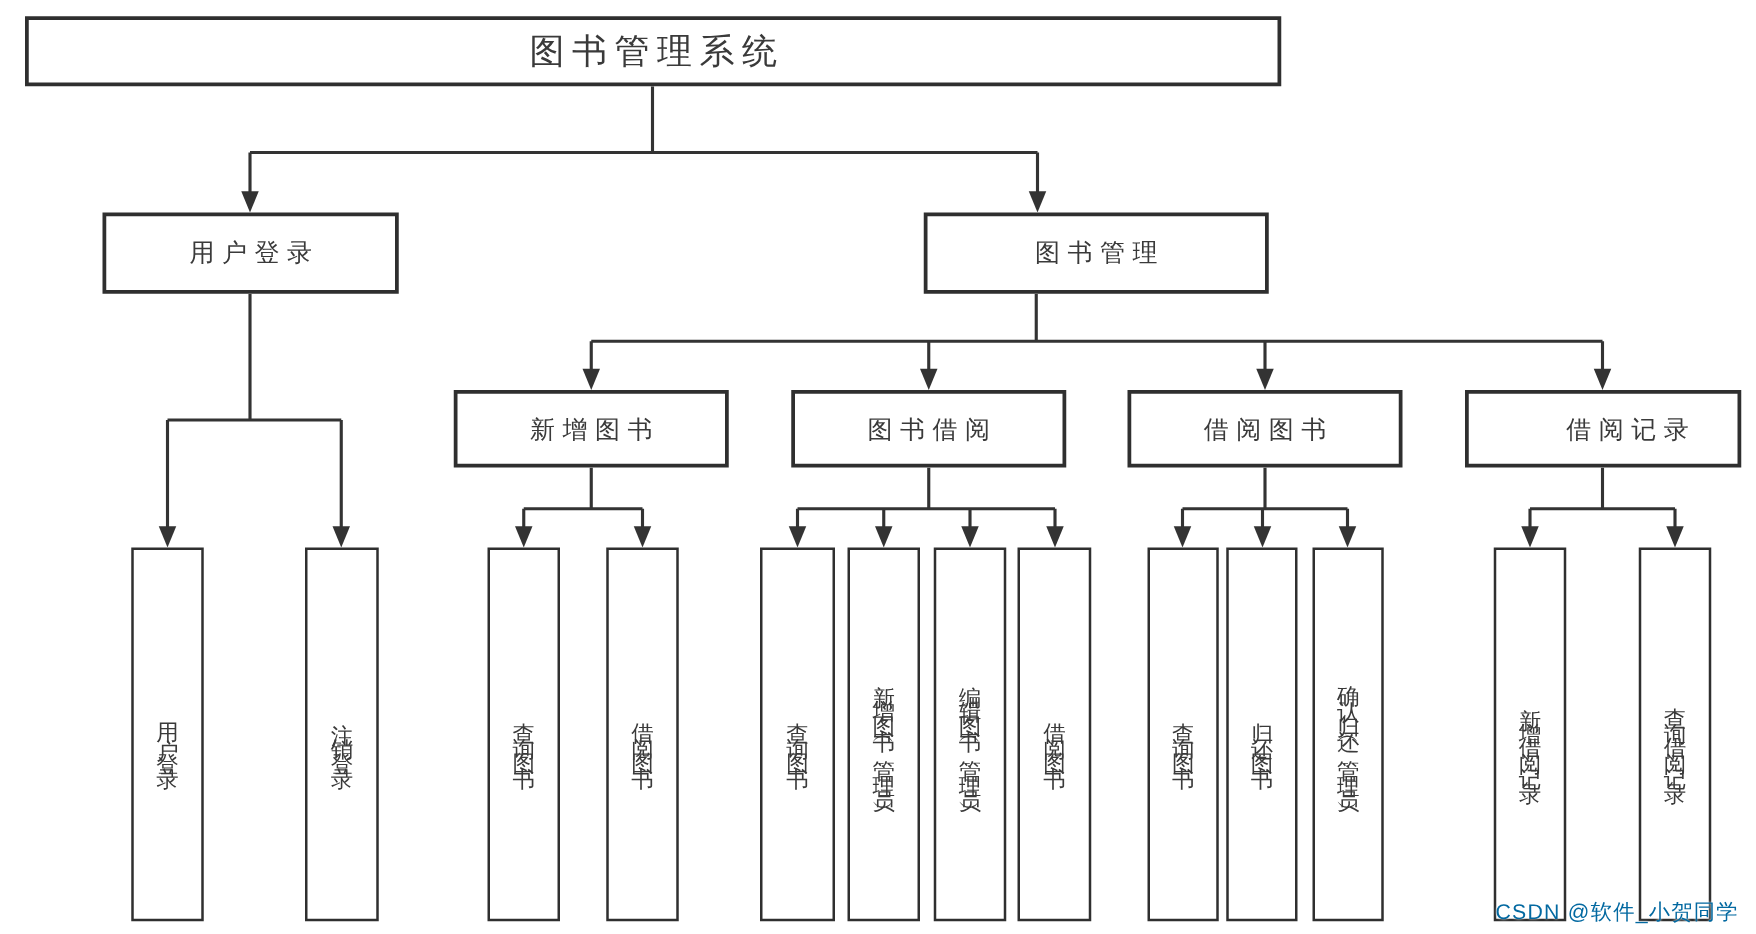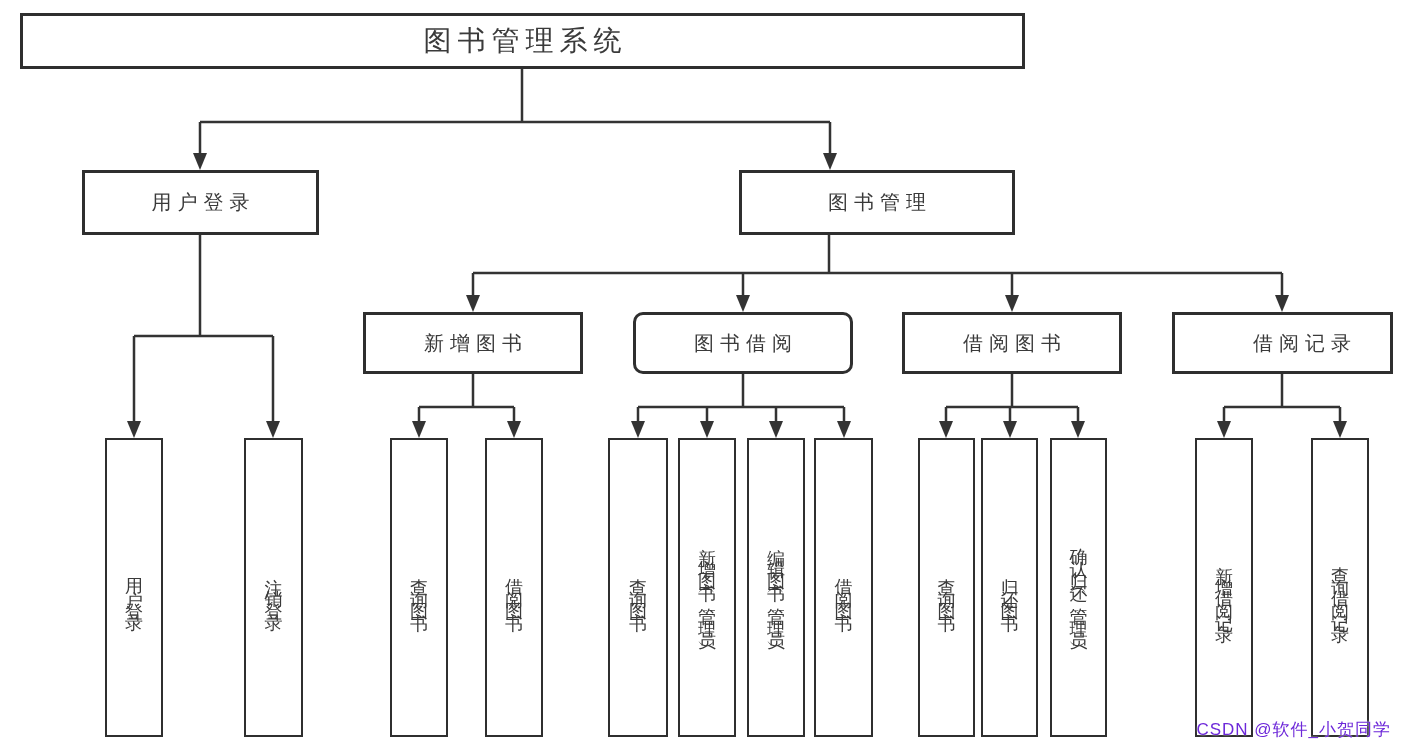--- a/index.html
+++ b/index.html
@@ -31,21 +31,21 @@
     font-size:18px;
     letter-spacing:12px;
     text-indent:0;
     line-height:1;
   }
   .watermark{
     position:absolute;
     right:14px;bottom:6px;
     font-size:17px;
     letter-spacing:1px;
-    color:#6d28d9;
+    color:#0369a1;
     text-shadow:0 0 2px #ffffff;
   }
 </style>
 </head>
 <body>
 
 <div class="canvas">
 
   <svg class="connectors" width="1405" height="747">
     <g stroke="#333333" stroke-width="2.5" fill="none">
@@ -86,21 +86,21 @@
       <polygon points="1333,421 1347,421 1340,438"></polygon>
     </g>
   </svg>
 
   <div class="node root" style="left:20px;top:13px;width:1005px;height:56px;">图书管理系统</div>
 
   <div class="node" style="left:82px;top:170px;width:237px;height:65px;">用户登录</div>
   <div class="node" style="left:739px;top:170px;width:276px;height:65px;font-family:Liberation Serif, serif;">图书管理</div>
 
   <div class="node" style="left:363px;top:312px;width:220px;height:62px;">新增图书</div>
-  <div class="node" style="left:633px;top:312px;width:220px;height:62px;border-radius:10px;">图书借阅</div>
+  <div class="node" style="left:633px;top:312px;width:220px;height:62px;">图书借阅</div>
   <div class="node" style="left:902px;top:312px;width:220px;height:62px;">借阅图书</div>
   <div class="node" style="left:1172px;top:312px;width:221px;height:62px;padding-left:39px;">借阅记录</div>
 
   <div class="node leaf" style="left:105px;top:438px;width:58px;height:299px;">用户登录</div>
   <div class="node leaf" style="left:244px;top:438px;width:59px;height:299px;">注销登录</div>
 
   <div class="node leaf" style="left:390px;top:438px;width:58px;height:299px;">查询图书</div>
   <div class="node leaf" style="left:485px;top:438px;width:58px;height:299px;">借阅图书</div>
 
   <div class="node leaf" style="left:608px;top:438px;width:60px;height:299px;">查询图书</div>

